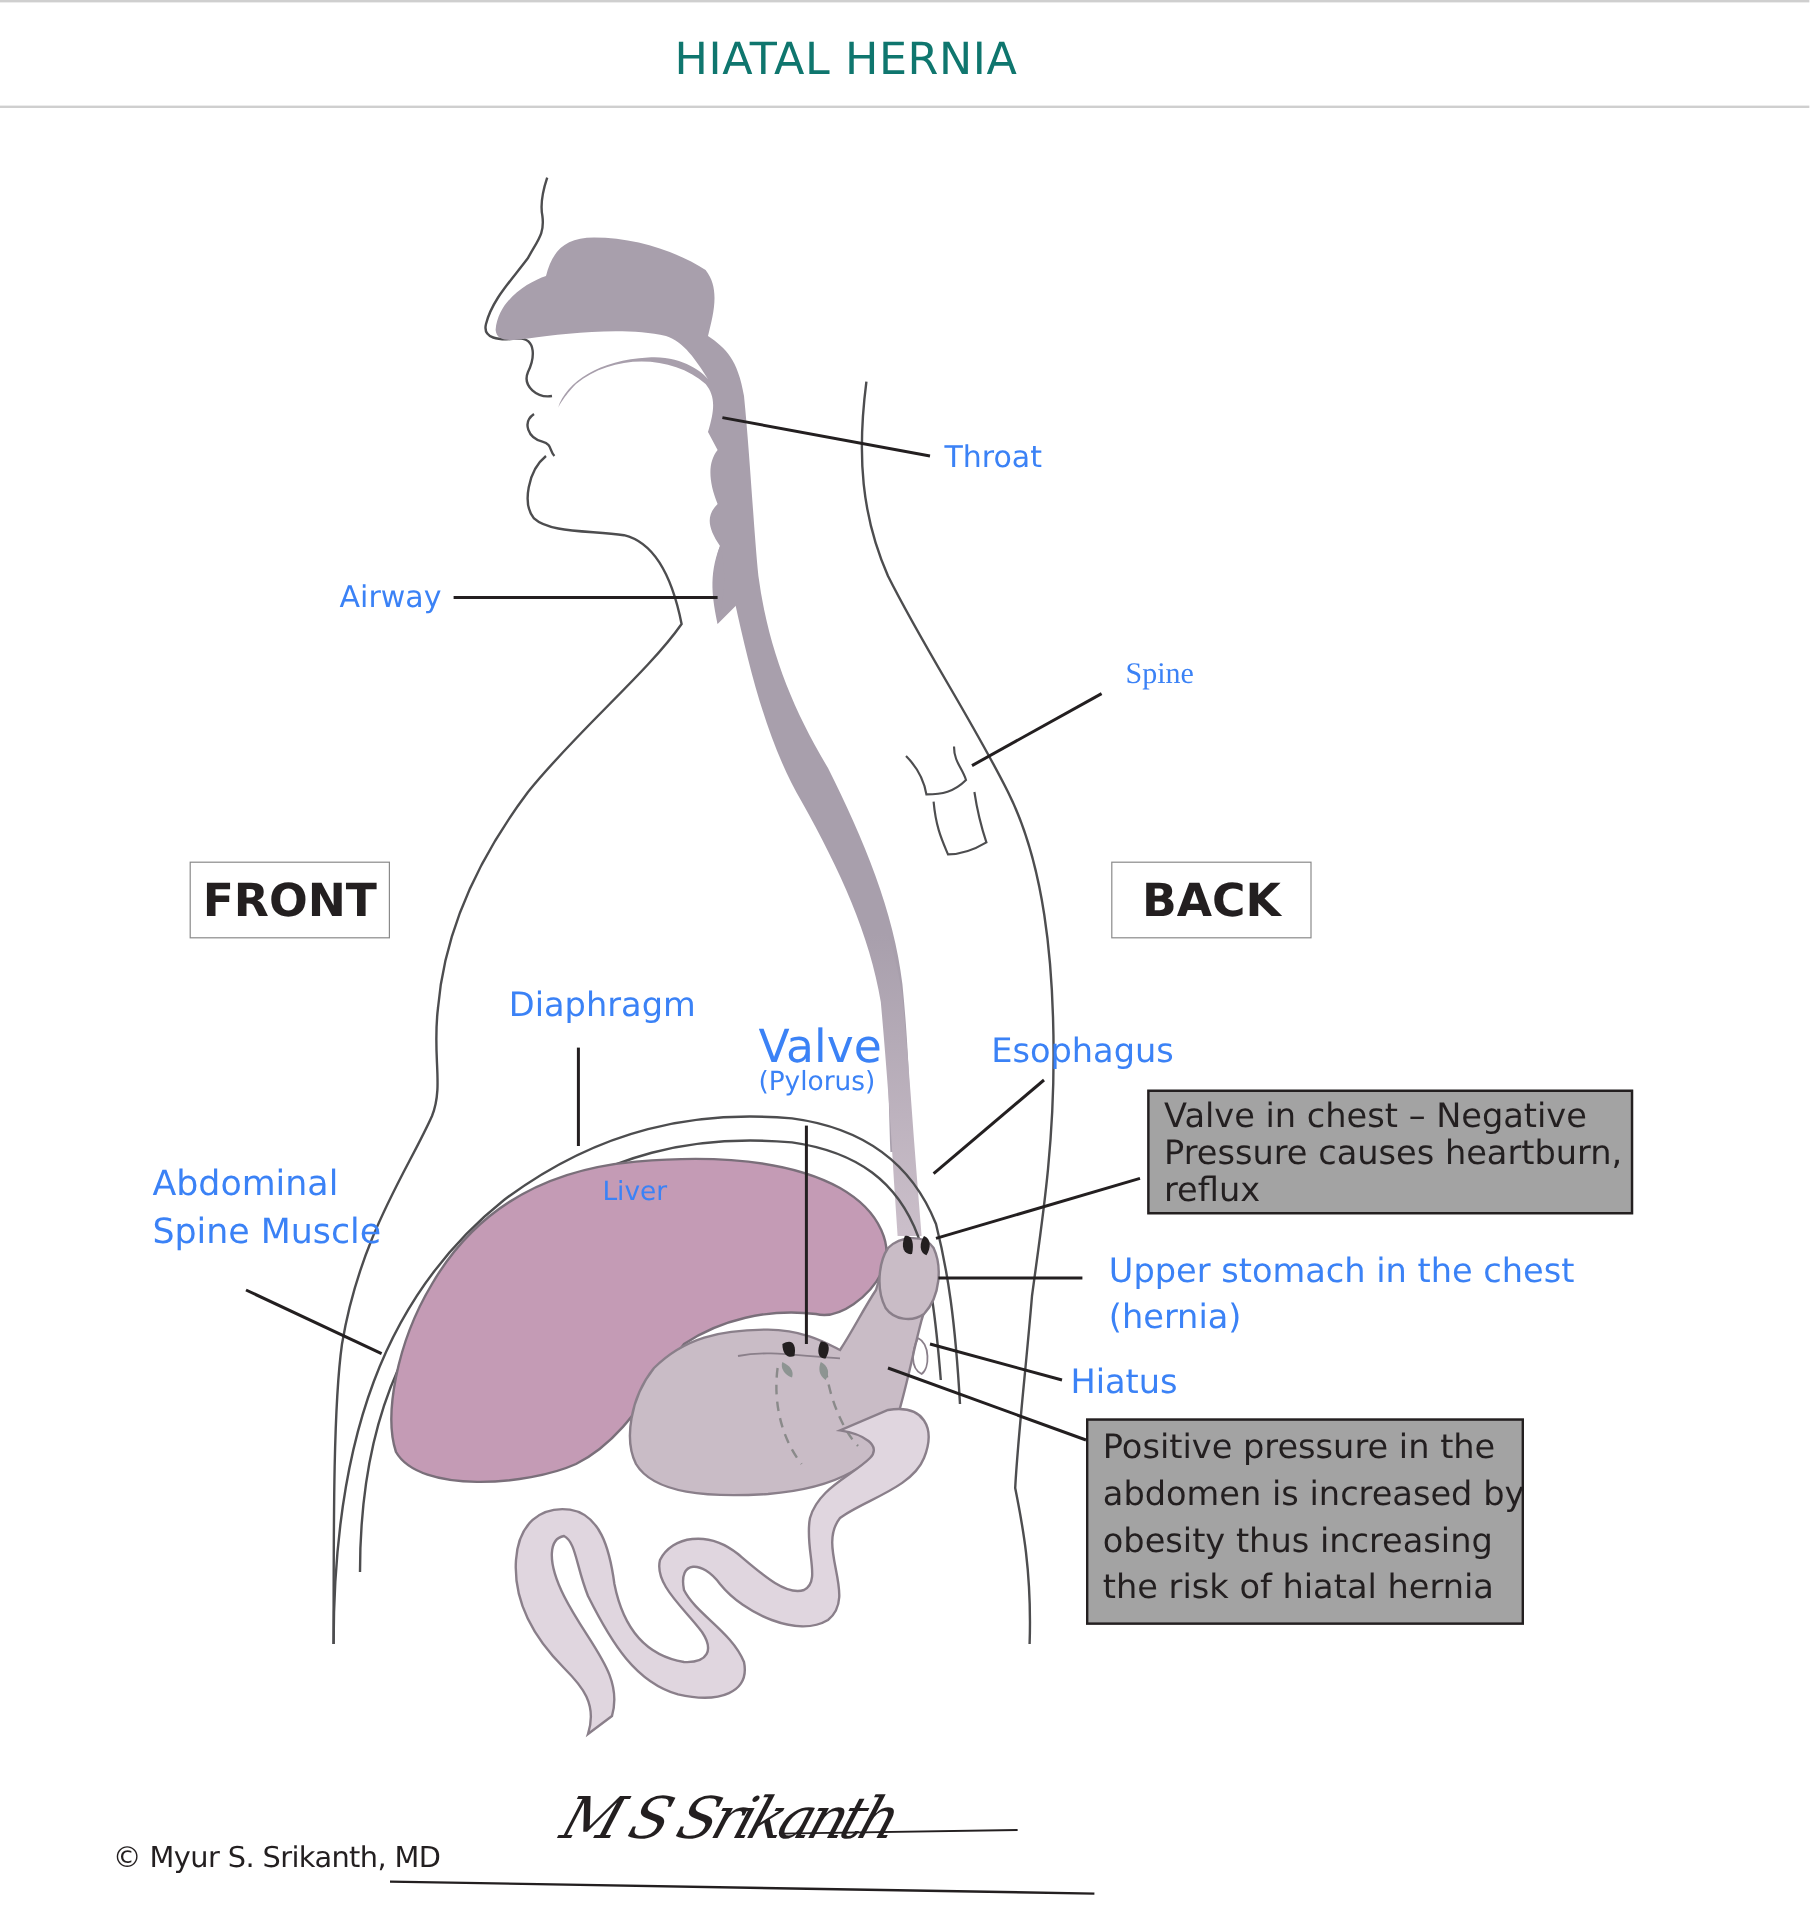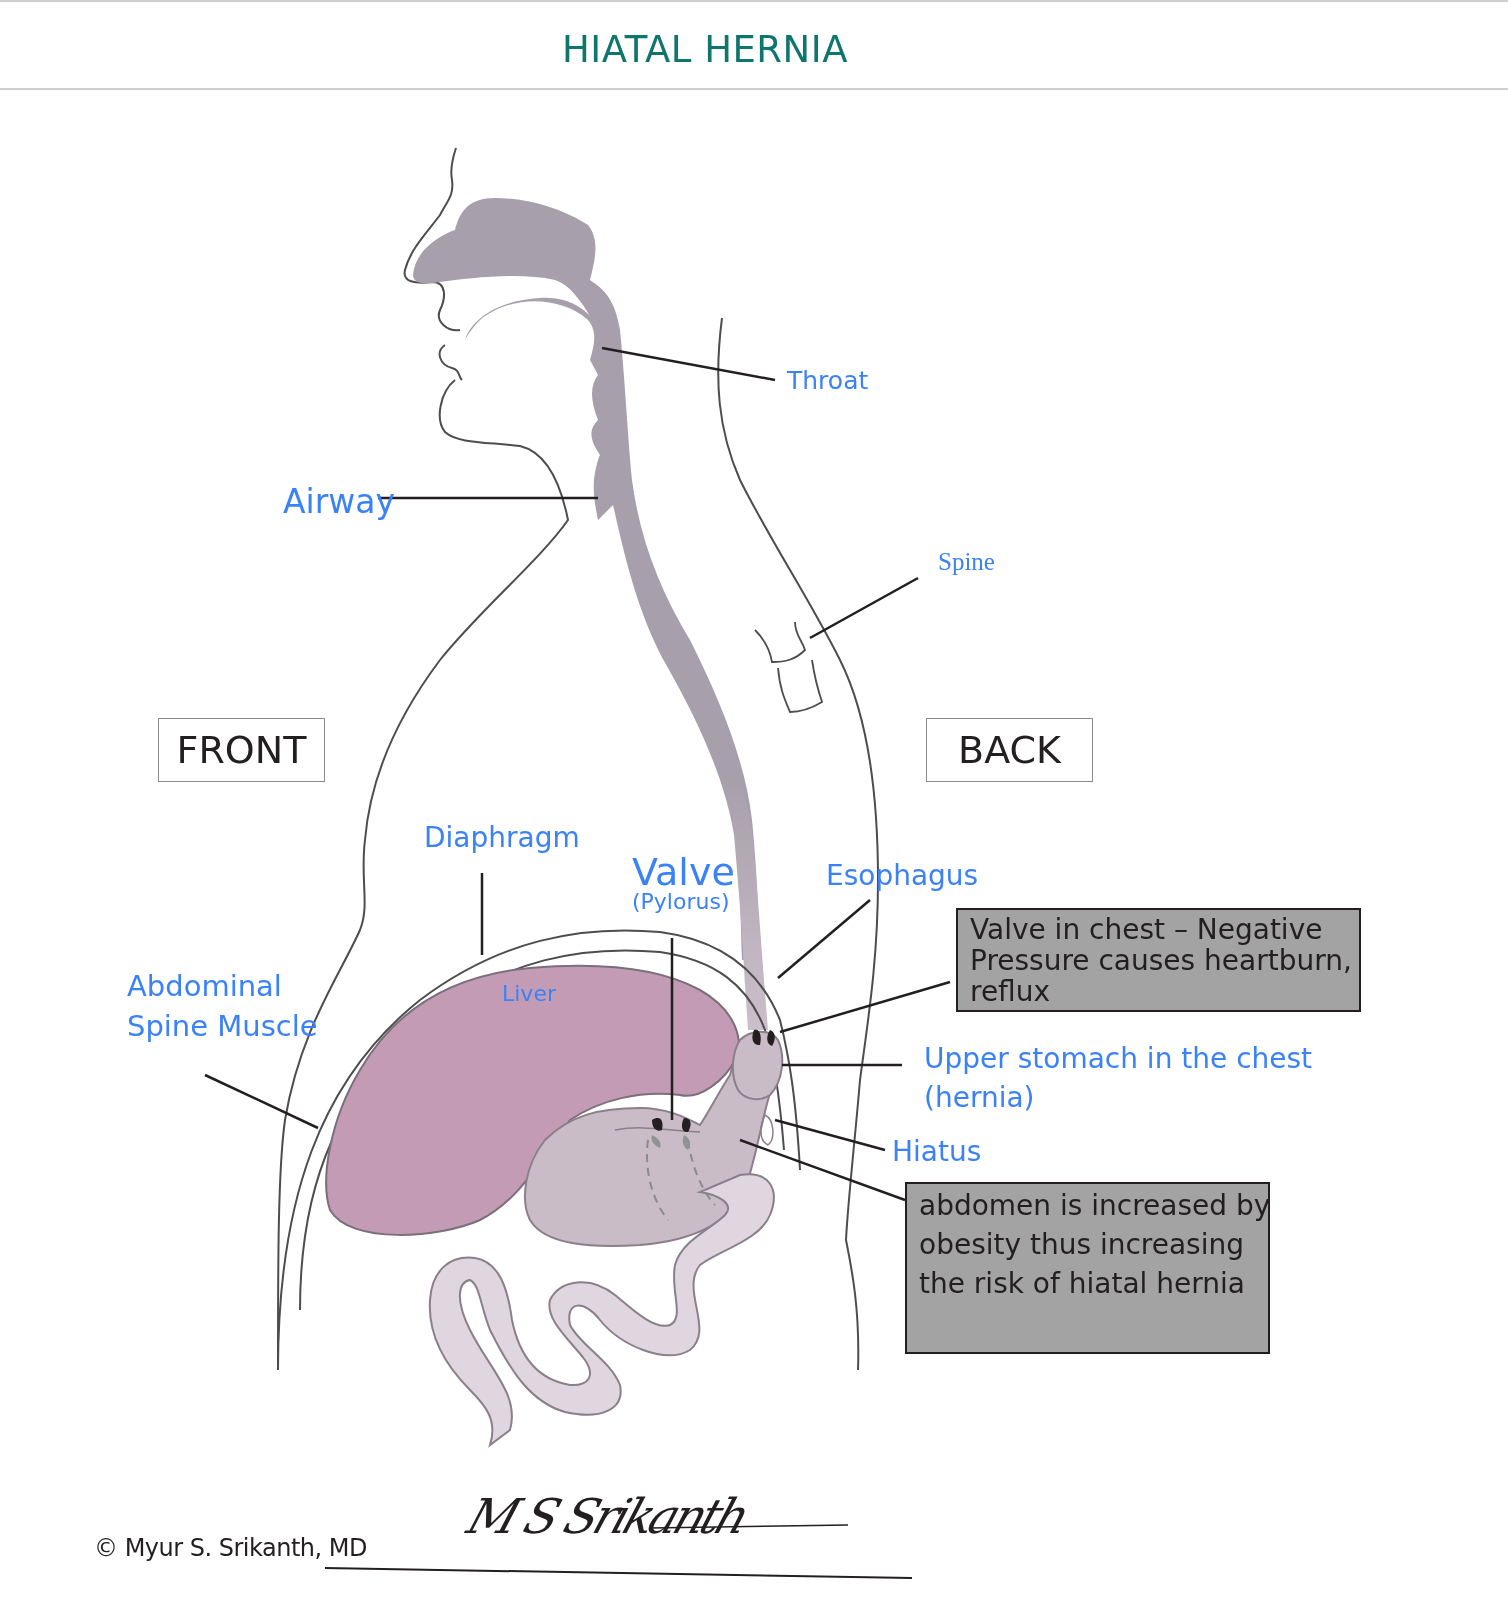--- a/index.html
+++ b/index.html
@@ -7,21 +7,21 @@
          font-family: "DejaVu Sans", "Liberation Sans", sans-serif; color: #231f20; }
   .page { position: absolute; left: 0; top: 0; width: 1508px; height: 1600px; }
   .header { position: absolute; left: 0; top: 0; width: 1508px; height: 90px;
             border-top: 2px solid #cfcfcf; border-bottom: 2px solid #cfcfcf; box-sizing: border-box; }
   .title { position: absolute; left: 0; width: 1410px; top: 26px; text-align: center;
            font-size: 37px; letter-spacing: 0.5px; color: #0f766e; }
   svg.diagram { position: absolute; left: 0; top: 0; width: 1508px; height: 1600px; }
   .lbl { position: absolute; white-space: nowrap; color: #3b82f6; font-size: 26px; line-height: 1; }
   .lbl.xs { font-size: 22px; }
   .boxlbl { position: absolute; border: 1.5px solid #8a8a8a; background: #fff;
-            font-size: 38px; display: flex; align-items: center; justify-content: center; box-sizing: border-box; }
+            font-size: 38px; display: flex; align-items: center; justify-content: center; box-sizing: border-box; font-weight: bold; }
   .note { position: absolute; border: 2px solid #231f20; background: #a3a3a3; box-sizing: border-box;
           font-size: 28px; line-height: 31px; padding: 4px 0 0 12px; }
   .note .line { display: block; white-space: nowrap; }
   .note2 { line-height: 39px; padding-top: 2px; font-size: 28px; }
   .copyright { position: absolute; left: 94px; top: 1534px; font-size: 24px; white-space: nowrap; letter-spacing: -0.5px; }
   .sig { position: absolute; left: 470px; top: 1488px; font-family: "DejaVu Serif", serif; font-style: italic;
          font-size: 48px; white-space: nowrap; color: #231f20; letter-spacing: -4px; transform: skewX(-18deg); }
 </style>
 </head>
 <body>
@@ -102,40 +102,41 @@
     </g>
 
     <path d="M325 1568 C500 1572 700 1574 912 1578" fill="none" stroke="#231f20" stroke-width="2"></path>
     <path d="M650 1528 L848 1525" fill="none" stroke="#231f20" stroke-width="1.5"></path>
   </svg>
 
   <div class="boxlbl" style="left:158px; top:718px; width:167px; height:64px;">FRONT</div>
   <div class="boxlbl" style="left:926px; top:718px; width:167px; height:64px;">BACK</div>
 
   <div class="lbl xs" style="left:787px; top:368px; font-size:25px;">Throat</div>
-  <div class="lbl xs" style="left:283px; top:485px; font-size:33px;">Airway</div>
+  <div class="lbl xs" style="left:283px; top:485px; font-size:25px;">Airway</div>
   <div class="lbl xs" style="left:938px; top:549px; font-size:25px;font-family:Liberation Serif, serif;">Spine</div>
   <div class="lbl" style="left:424px; top:824px; font-size:28px;">Diaphragm</div>
   <div class="lbl" style="left:632px; top:853px; font-size:38px;">Valve</div>
   <div class="lbl xs" style="left:632px; top:891px; font-size:22px;">(Pylorus)</div>
   <div class="lbl" style="left:826px; top:862px; font-size:28px;">Esophagus</div>
   <div class="lbl" style="left:127px; top:972px; font-size:29px;">Abdominal</div>
   <div class="lbl" style="left:127px; top:1012px; font-size:29px;">Spine Muscle</div>
   <div class="lbl" style="left:502px; top:983px; font-size:22px;">Liver</div>
   <div class="lbl" style="left:924px; top:1045px; font-size:28px;">Upper stomach in the chest</div>
   <div class="lbl" style="left:924px; top:1084px; font-size:28px;">(hernia)</div>
   <div class="lbl" style="left:892px; top:1138px; font-size:28px;">Hiatus</div>
 
   <div class="note" style="left:956px; top:908px; width:405px; height:104px;">
     <span class="line">Valve in chest – Negative</span>
     <span class="line">Pressure causes heartburn,</span>
     <span class="line">reflux</span>
   </div>
 
   <div class="note note2" style="left:905px; top:1182px; width:365px; height:172px;">
+    <span class="line">Positive pressure in the</span>
     <span class="line">abdomen is increased by</span>
     <span class="line">obesity thus increasing</span>
     <span class="line">the risk of hiatal hernia</span>
   </div>
 
   <div class="copyright">© Myur S. Srikanth, MD</div>
   <div class="sig">M S Srikanth</div>
 </div>
 
 </body></html>

